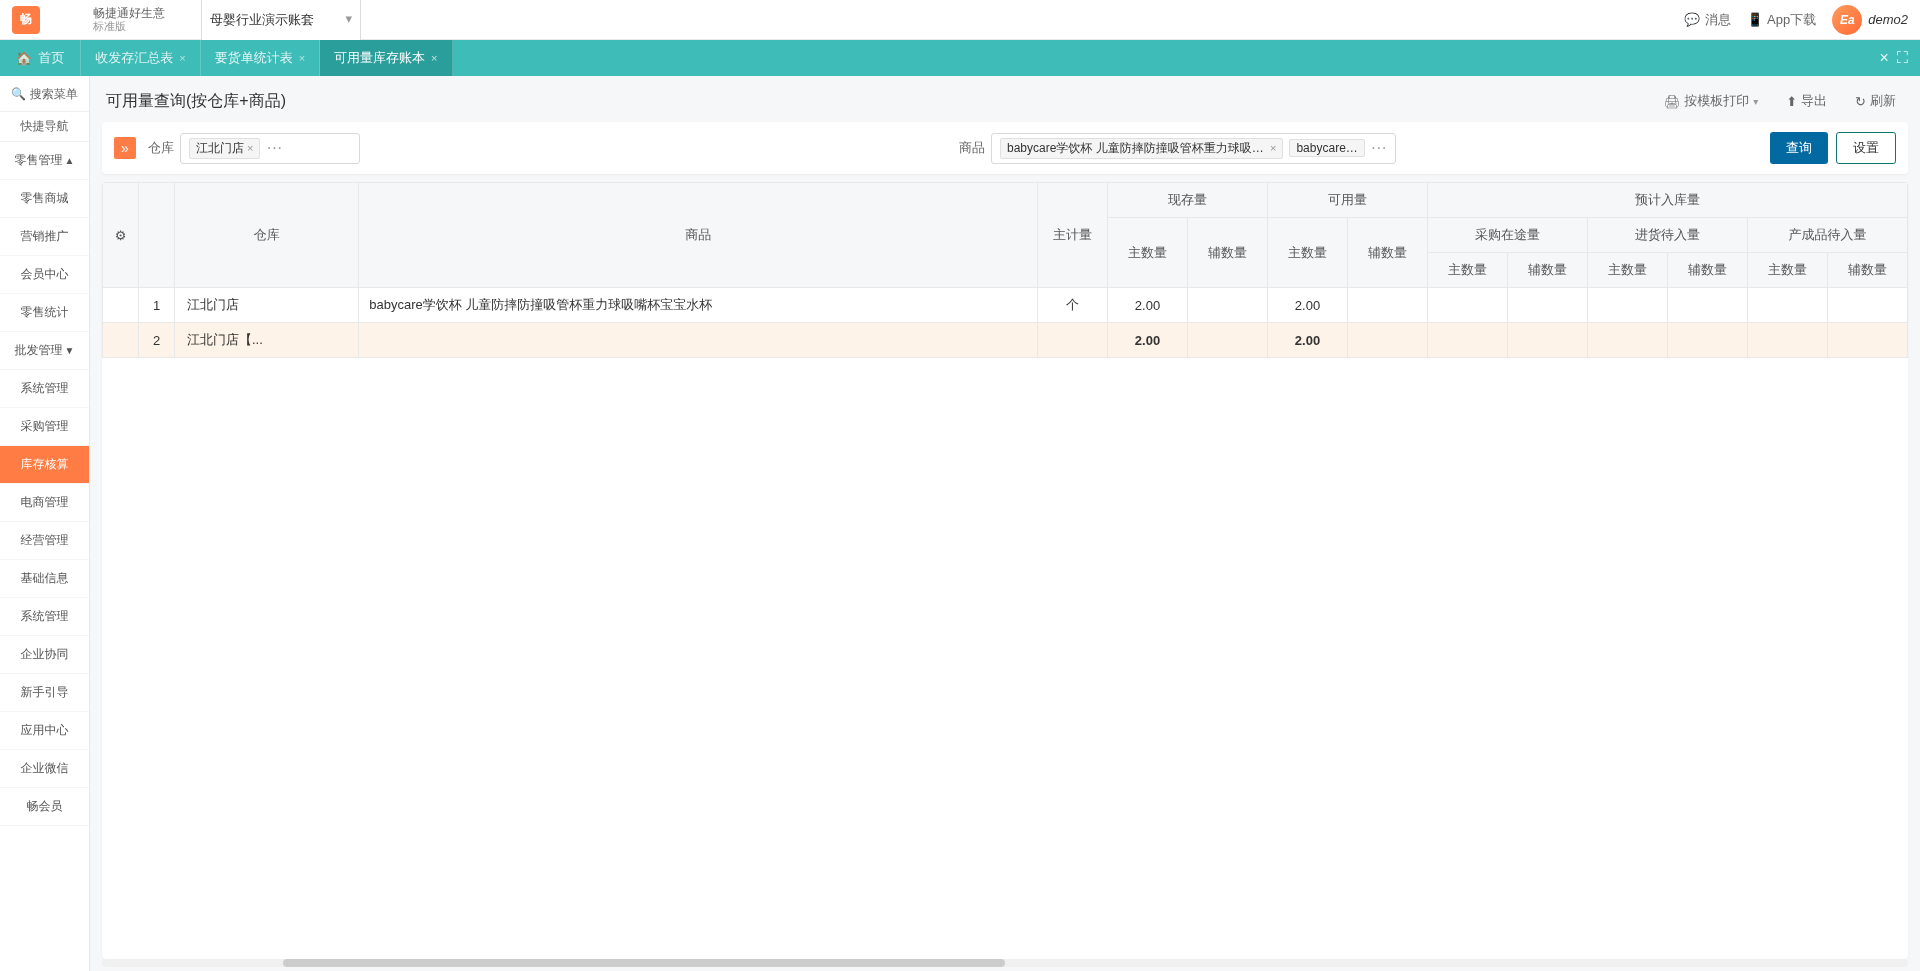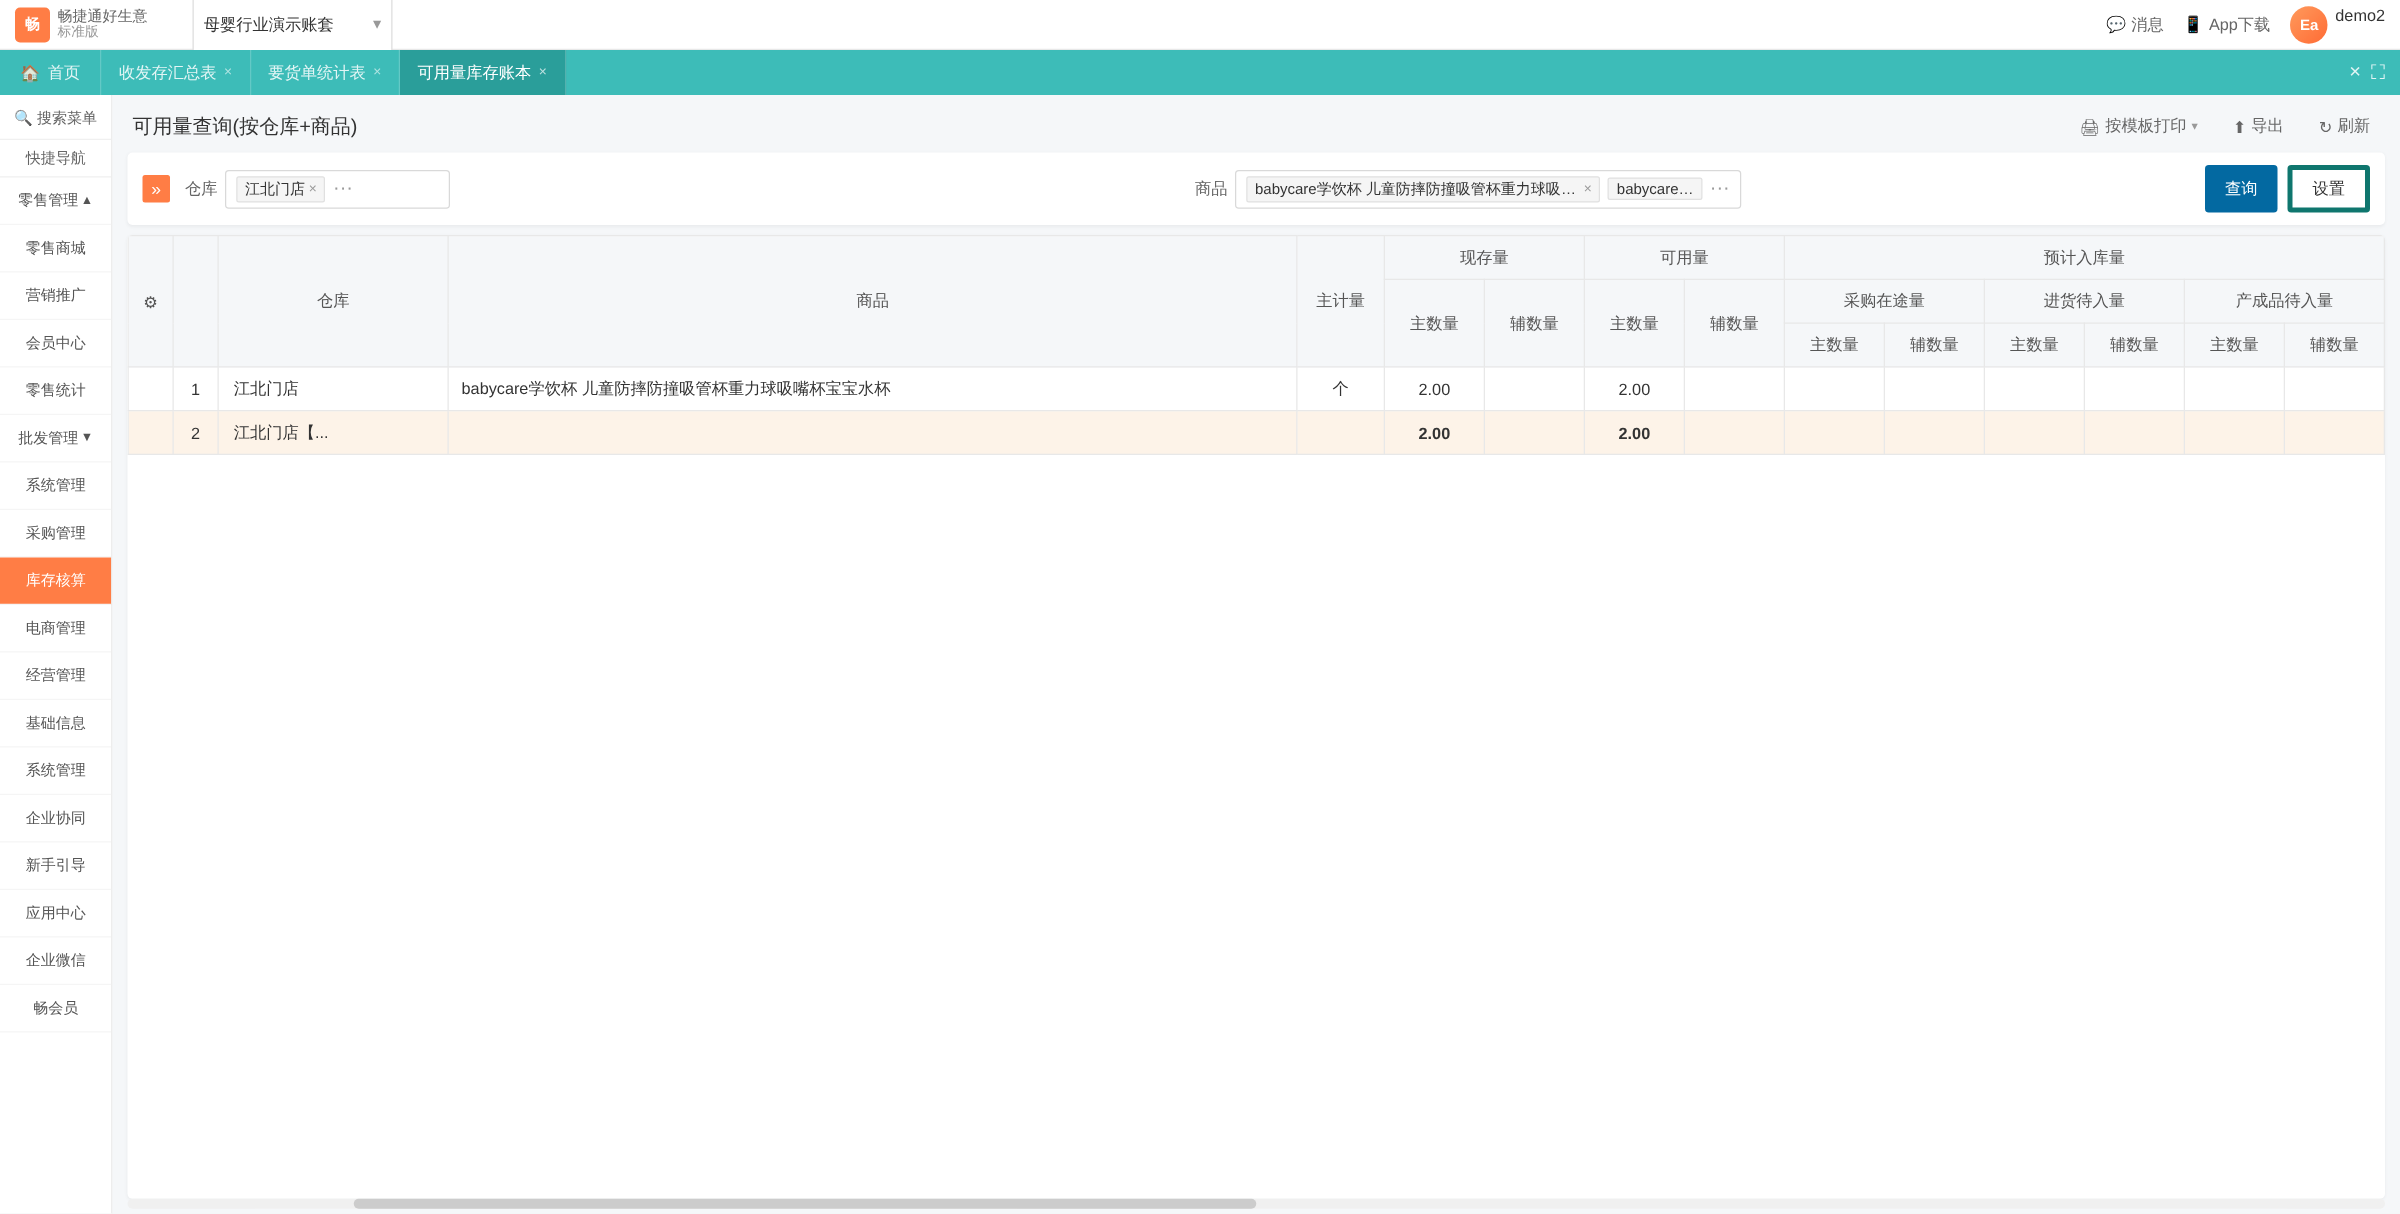--- a/index.html
+++ b/index.html
@@ -36,21 +36,21 @@
       justify-content: center;
       color: white;
       font-size: 12px;
       font-weight: bold;
     }
     .logo-text {
       font-size: 12px;
       color: #666;
       line-height: 1.2;
     }
-    .logo-text span { display: block; }
+    .logo-text span { display: block; margin-left: 47px; }
     .logo-subtext { color: #999; font-size: 11px; }
     .industry-selector {
       display: flex;
       align-items: flex-start;
       gap: 4px;
       padding: 16px 8px;
       border: 1px solid #ddd;
       border-radius: 4px;
       cursor: pointer;
       font-size: 13px;
@@ -67,23 +67,24 @@
     .top-icon-btn {
       display: flex;
       align-items: center;
       gap: 4px;
       cursor: pointer;
       color: #666;
       font-size: 13px;
     }
     .avatar-area {
       display: flex;
-      align-items: flex-start;
+      align-items: center;
       gap: 6px;
       cursor: pointer;
+      font-style: italic;
     }
     .avatar {
       width: 30px;
       height: 30px;
       border-radius: 50%;
       background: linear-gradient(135deg, #ff9a5c, #ff6b35);
       display: flex;
       align-items: center;
       justify-content: center;
       color: white;
@@ -305,21 +306,21 @@
       color: #fff;
       border: none;
       padding: 6px 16px;
       border-radius: 3px;
       cursor: pointer;
       font-size: 13px;
     }
     .btn-default {
       background: #fff;
       color: #333;
-      border: 4px solid #0f766e;
+      border: 1px solid #0f766e;
       padding: 6px 16px;
       border-radius: 3px;
       cursor: pointer;
       font-size: 13px;
     }
 
     
     .table-container {
       flex: 1;
       margin: 0 12px;

